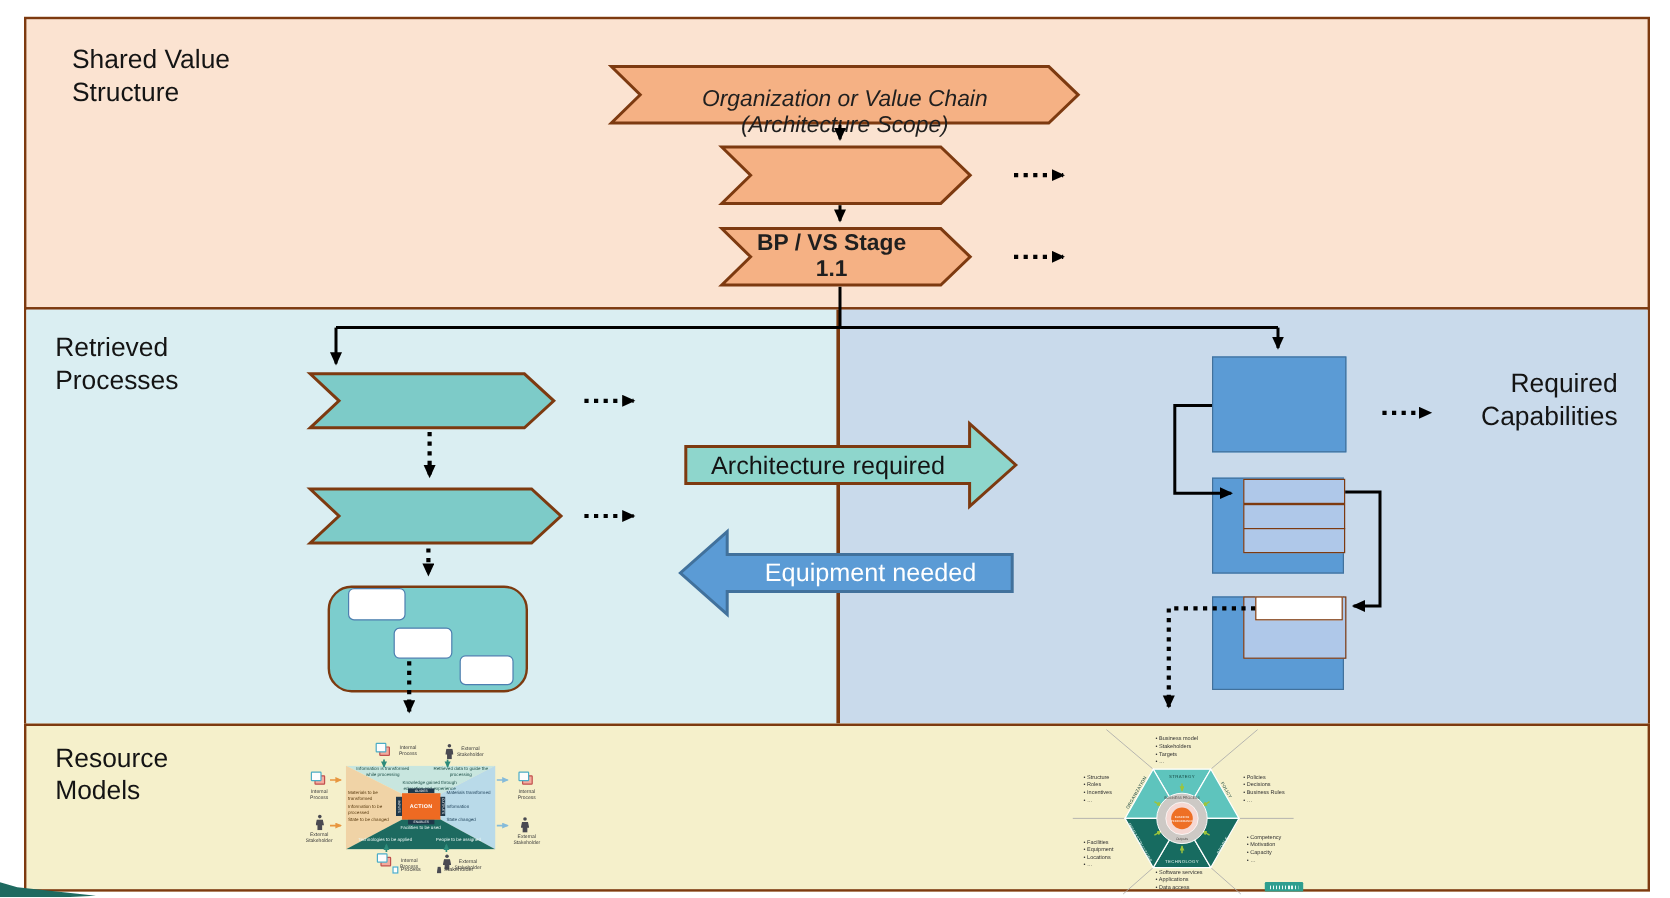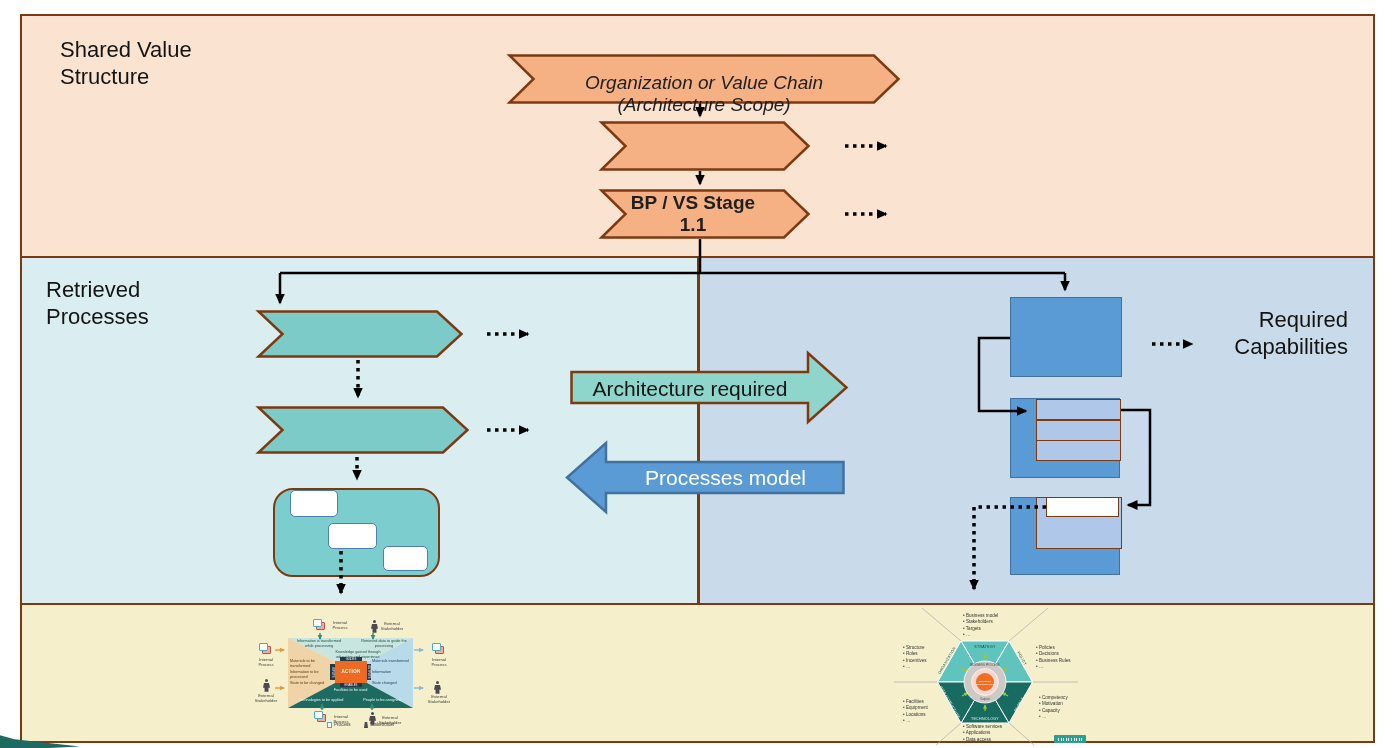--- a/index.html
+++ b/index.html
@@ -45,20 +45,21 @@
   </div>
 
   <div class="band" style="left:20px;top:603px;width:1355px;height:140px;background:#f5f0cb;"></div>
 
   <div style="position:absolute;left:0;top:733px;width:80px;height:15px;background:#1e6a60;
               clip-path:polygon(0 15%,18% 42%,100% 90%,62% 100%,0 100%);"></div>
 
   <div class="sec-title pre" style="left:60px;top:36px;width:170px;">Shared Value Structure</div>
   <div class="sec-title pre" style="left:46px;top:276px;width:160px;">Retrieved Processes</div>
   <div class="sec-title pre" style="left:1160px;top:278px;width:188px;text-align:right;margin-top:28px;">Required Capabilities</div>
+  <div class="sec-title pre" style="left:46px;top:618px;width:120px;">Resource Models</div>
 
   <svg style="left:508px;top:54px;" width="392" height="50" viewBox="0 0 392 50">
     <polygon points="1.5,1.5 366,1.5 390.5,25 366,48.5 1.5,48.5 25.5,25" fill="#f5b184" stroke="#7d3a10" stroke-width="2.5"></polygon>
   </svg>
   <div class="chev-label pre" style="left:508px;top:72px;width:392px;font-style:italic;">Organization or Value Chain
 (Architecture Scope)</div>
 
   <svg style="left:600px;top:121px;" width="210" height="50" viewBox="0 0 210 50">
     <polygon points="1.5,1.5 184,1.5 208.5,25 184,48.5 1.5,48.5 25.5,25" fill="#f5b184" stroke="#7d3a10" stroke-width="2.5"></polygon>
   </svg>
@@ -85,21 +86,21 @@
   </div>
 
   <svg style="left:570px;top:350px;" width="280" height="75" viewBox="0 0 280 75">
     <polygon points="1.5,22 238,22 238,3 276.5,37.5 238,72 238,53 1.5,53" fill="#8ed6cc" stroke="#7d3a10" stroke-width="2.5"></polygon>
   </svg>
   <div class="flow-label" style="left:570px;top:377px;width:240px;color:#141414;">Architecture required</div>
 
   <svg style="left:563px;top:440px;" width="282" height="75" viewBox="0 0 282 75">
     <polygon points="280.5,22 43,22 43,3 4,37.5 43,72 43,53 280.5,53" fill="#5b9bd5" stroke="#41719c" stroke-width="2.5"></polygon>
   </svg>
-  <div class="flow-label" style="left:606px;top:466px;width:239px;color:#ffffff;">Processes model</div>
+  <div class="flow-label" style="left:606px;top:466px;width:239px;color:#ffffff;">Equipment needed</div>
 
   <div class="bluebox" style="left:1010px;top:297px;width:112px;height:80px;"></div>
 
   <div class="bluebox" style="left:1010px;top:398px;width:110px;height:80px;"></div>
   <div class="stackrow" style="left:1036px;top:399px;width:85px;height:21px;"></div>
   <div class="stackrow" style="left:1036px;top:419.5px;width:85px;height:21px;"></div>
   <div class="stackrow" style="left:1036px;top:440px;width:85px;height:21px;"></div>
 
   <div class="bluebox" style="left:1010px;top:497px;width:110px;height:78px;"></div>
   <div class="stackrow" style="left:1036px;top:497px;width:86px;height:52px;"></div>

